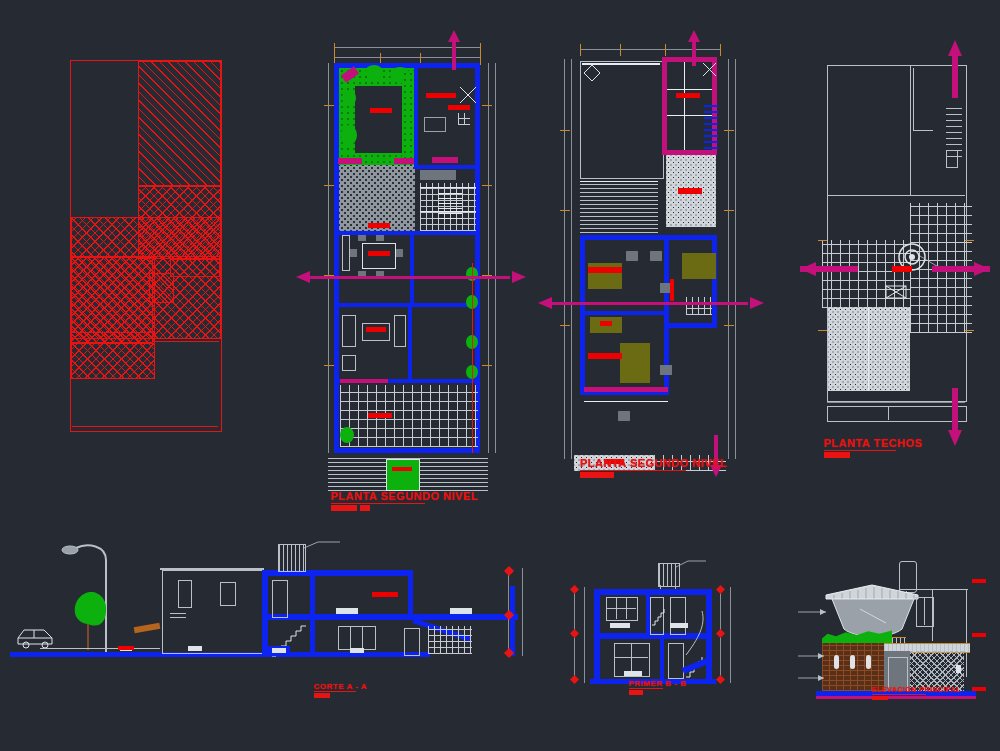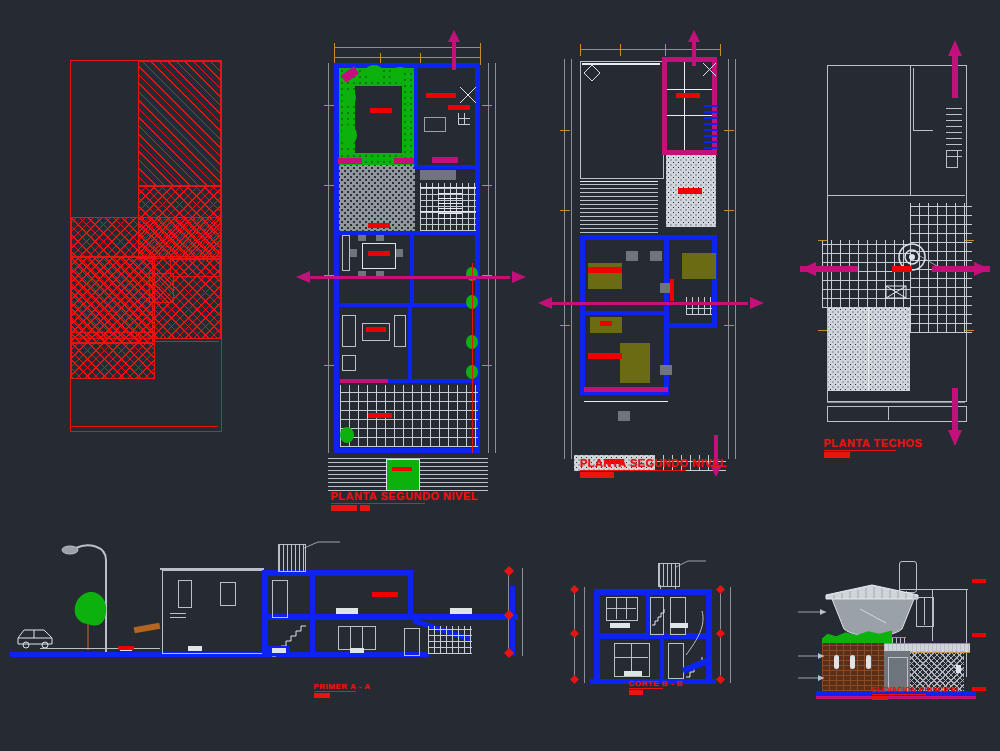--- a/index.html
+++ b/index.html
@@ -479,21 +479,21 @@
         <polygon points="5,0 0,5 5,10 10,5" fill="#e81414"></polygon>
       </svg>
     <svg style="left:494px;top:80px;width:10px;height:10px;">
         <polygon points="5,0 0,5 5,10 10,5" fill="#e81414"></polygon>
       </svg>
     <svg style="left:494px;top:118px;width:10px;height:10px;">
         <polygon points="5,0 0,5 5,10 10,5" fill="#e81414"></polygon>
       </svg>
   </div>
 
-  <div class="ttl abs" style="left:314px;top:682px;font-size:8px;">PRIMER A - A</div>
+  <div class="ttl abs" style="left:314px;top:682px;font-size:8px;">CORTE A - A</div>
   <div class="ttl-ul" style="left:314px;top:691px;width:42px;"></div>
   <div class="ttl-chip" style="left:314px;top:693px;width:16px;height:5px;"></div>
 
   <div class="abs" style="left:560px;top:555px;width:180px;height:135px;">
 
     <div class="abs hx-vert" style="left:98px;top:8px;width:20px;height:22px;border:1px solid #b9c0c8;"></div>
     <svg style="left:116px;top:6px;width:30px;height:8px;">
       <line x1="0" y1="6" x2="12" y2="0" stroke="#b9c0c8" stroke-width="0.8"></line>
       <line x1="12" y1="0" x2="30" y2="0" stroke="#b9c0c8" stroke-width="0.8"></line>
     </svg>
@@ -551,21 +551,21 @@
         <polygon points="4.5,0 0,4.5 4.5,9 9,4.5" fill="#e81414"></polygon>
       </svg>
     <svg style="left:156px;top:74px;width:9px;height:9px;">
         <polygon points="4.5,0 0,4.5 4.5,9 9,4.5" fill="#e81414"></polygon>
       </svg>
     <svg style="left:156px;top:120px;width:9px;height:9px;">
         <polygon points="4.5,0 0,4.5 4.5,9 9,4.5" fill="#e81414"></polygon>
       </svg>
   </div>
 
-  <div class="ttl abs" style="left:629px;top:679px;font-size:8px;">CORTE B - B</div>
+  <div class="ttl abs" style="left:629px;top:679px;font-size:8px;">PRIMER B - B</div>
   <div class="ttl-ul" style="left:629px;top:688px;width:34px;"></div>
   <div class="ttl-chip" style="left:629px;top:690px;width:14px;height:5px;"></div>
 
   <div class="abs" style="left:790px;top:555px;width:200px;height:140px;">
 
     <div class="thin" style="left:109px;top:6px;width:16px;height:30px;border:1px solid #b9c0c8;background:transparent;border-radius:3px;"></div>
     <div class="thin" style="left:116px;top:36px;width:1px;height:24px;"></div>
 
     <svg style="left:34px;top:28px;width:96px;height:36px;">
       <path d="M2 12 L48 2 L94 12 L94 16 L2 16 Z" fill="#cfd5db" stroke="#e9edf1" stroke-width="1"></path>

